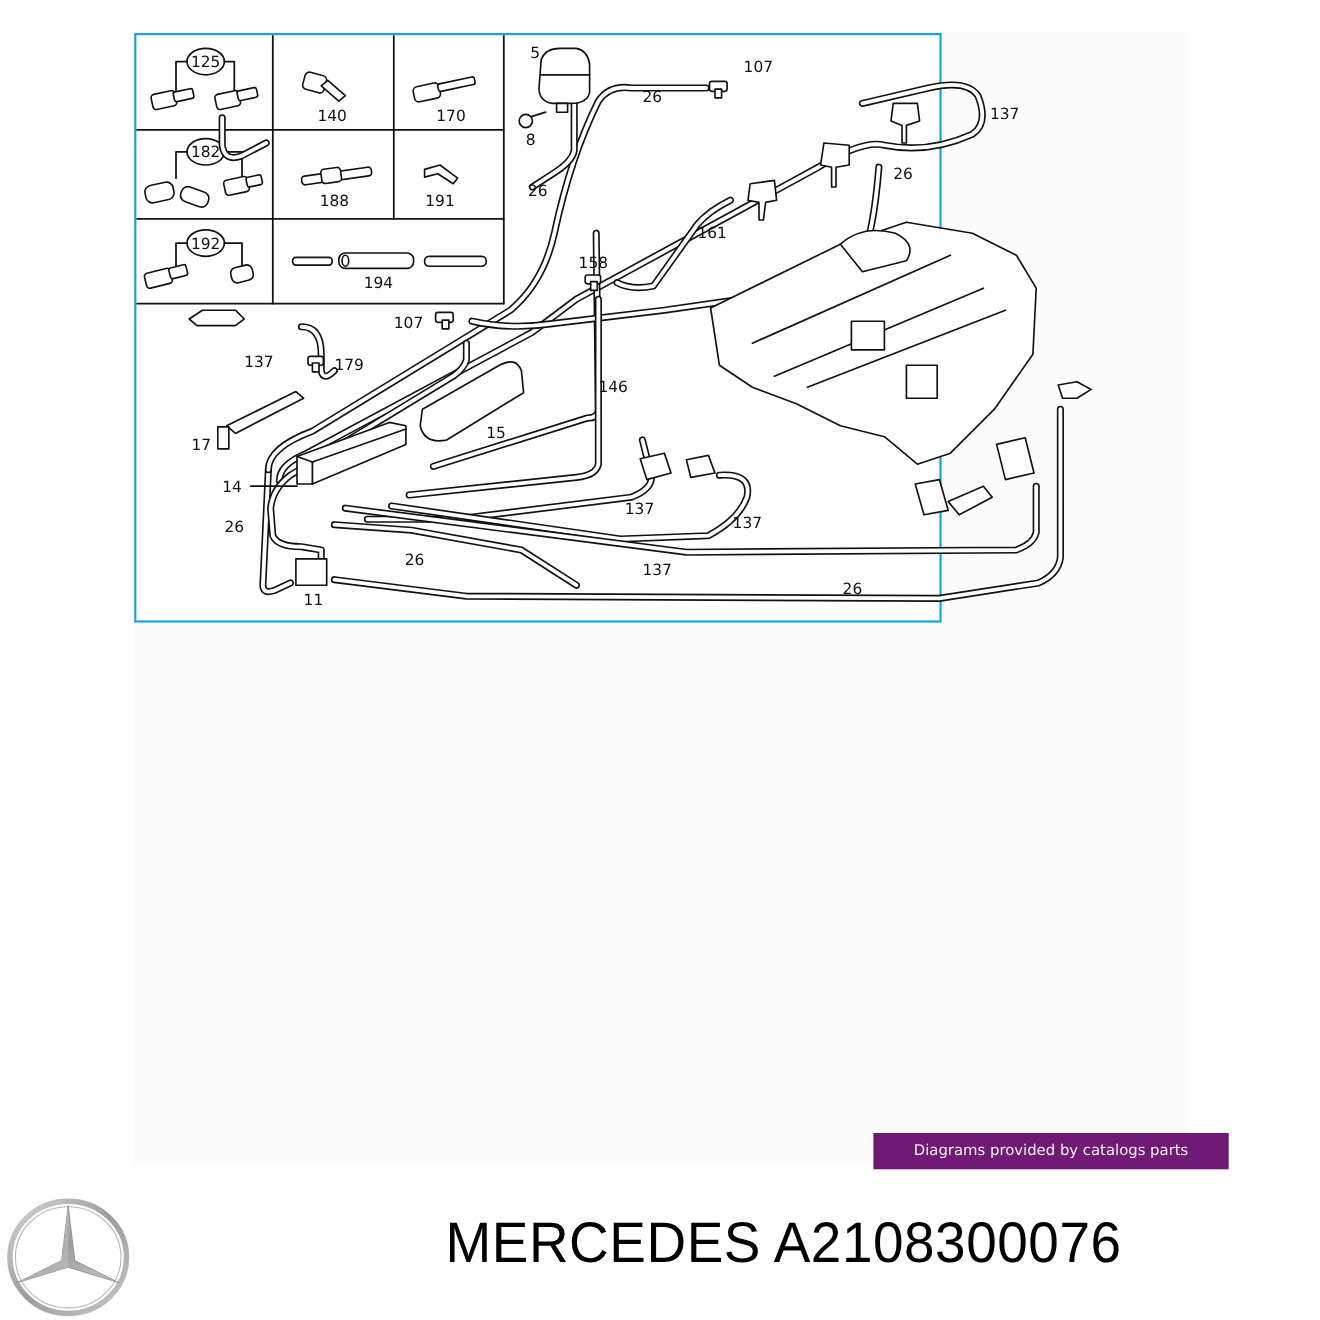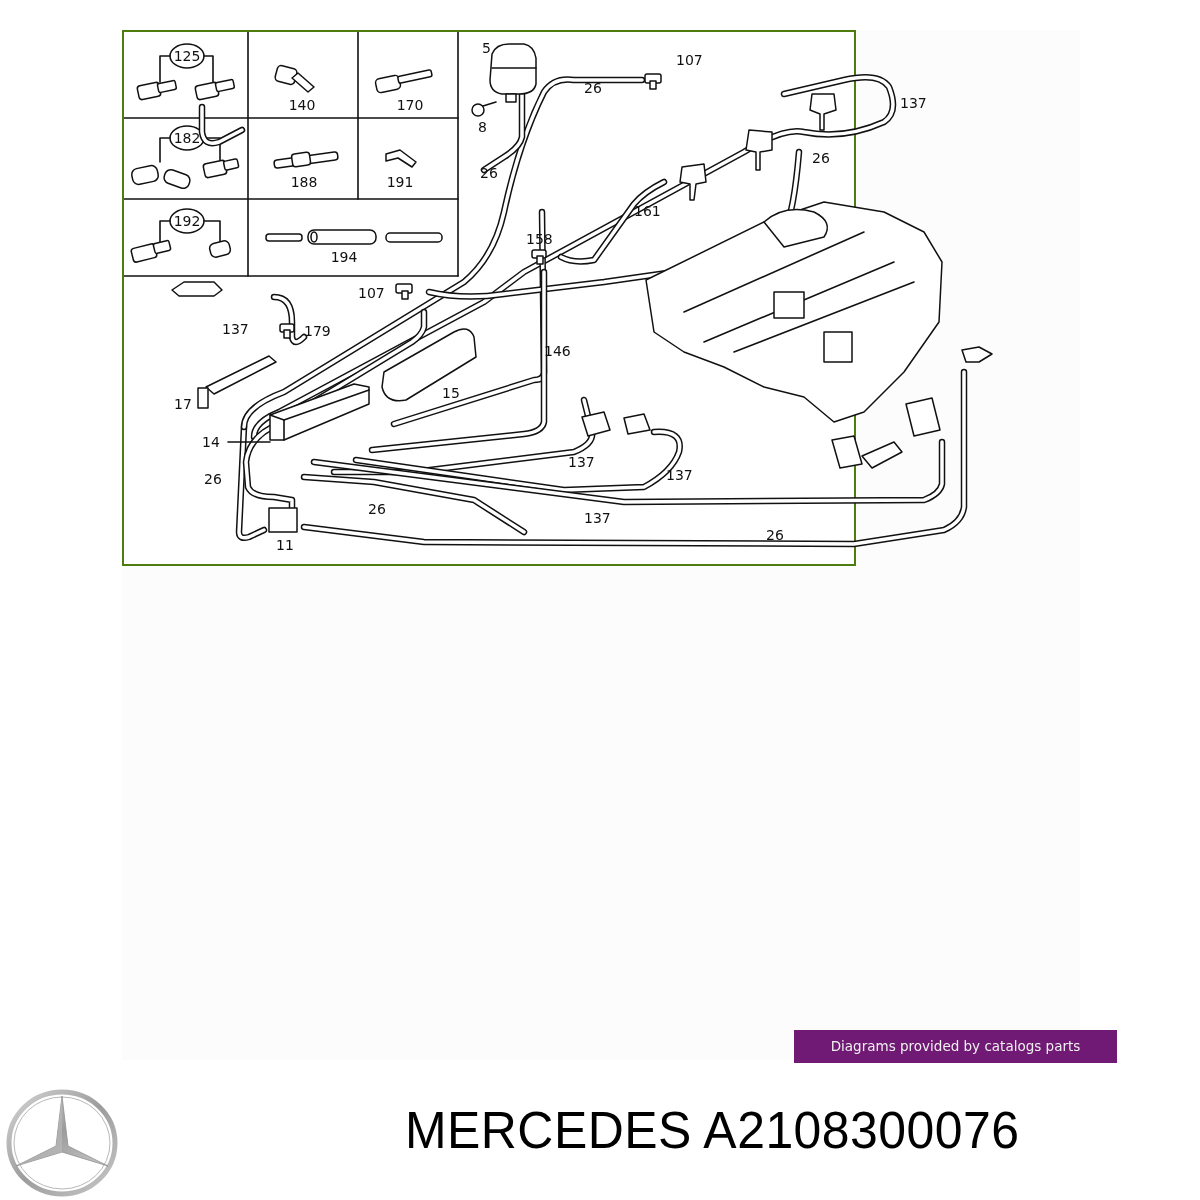--- a/index.html
+++ b/index.html
@@ -1,18 +1,18 @@
 <!DOCTYPE html>
 <html><head>
 <meta charset="utf-8">
 <style>
   html, body { margin: 0; padding: 0; background: #ffffff; }
   body { width: 1200px; height: 1200px; position: relative; overflow: hidden; font-family: "DejaVu Sans", sans-serif; }
   .canvas-bg { position: absolute; left: 122px; top: 30px; width: 958px; height: 1030px; background: #fcfcfc; }
-  .diagram { position: absolute; left: 122px; top: 30px; width: 734px; height: 536px; background: #ffffff; border: 2px solid #4d7c0f; box-sizing: border-box; }
+  .diagram { position: absolute; left: 122px; top: 30px; width: 734px; height: 536px; background: #ffffff; border: 2px solid #0ea5e9; box-sizing: border-box; }
   .diagram svg { position: absolute; left: 0; top: 0; }
   .lbl { font-family: "DejaVu Sans", sans-serif; font-size: 14px; fill: #111; }
   .credit { position: absolute; left: 794px; top: 1030px; width: 323px; height: 33px; background: #701a75; color: #f0f0f0; font-family: "DejaVu Sans", sans-serif; font-size: 13.5px; line-height: 33px; text-align: center; }
   .logo { position: absolute; left: 4px; top: 1088px; width: 116px; height: 110px; }
   .title { position: absolute; left: 405px; top: 1100px; font-family: "Liberation Sans", sans-serif; font-size: 52px; color: #000; letter-spacing: 0.5px; transform: scaleX(0.96); transform-origin: left top; }
   .stroke { stroke: #111; fill: none; stroke-width: 1.6; stroke-linecap: round; stroke-linejoin: round; }
   .tube { stroke: #111; fill: none; stroke-width: 6.5; stroke-linecap: round; stroke-linejoin: round; }
   .tube-in { stroke: #fff; fill: none; stroke-width: 3.5; stroke-linecap: round; stroke-linejoin: round; }
   .part { stroke: #111; fill: #fff; stroke-width: 1.5; stroke-linejoin: round; }
 </style>

